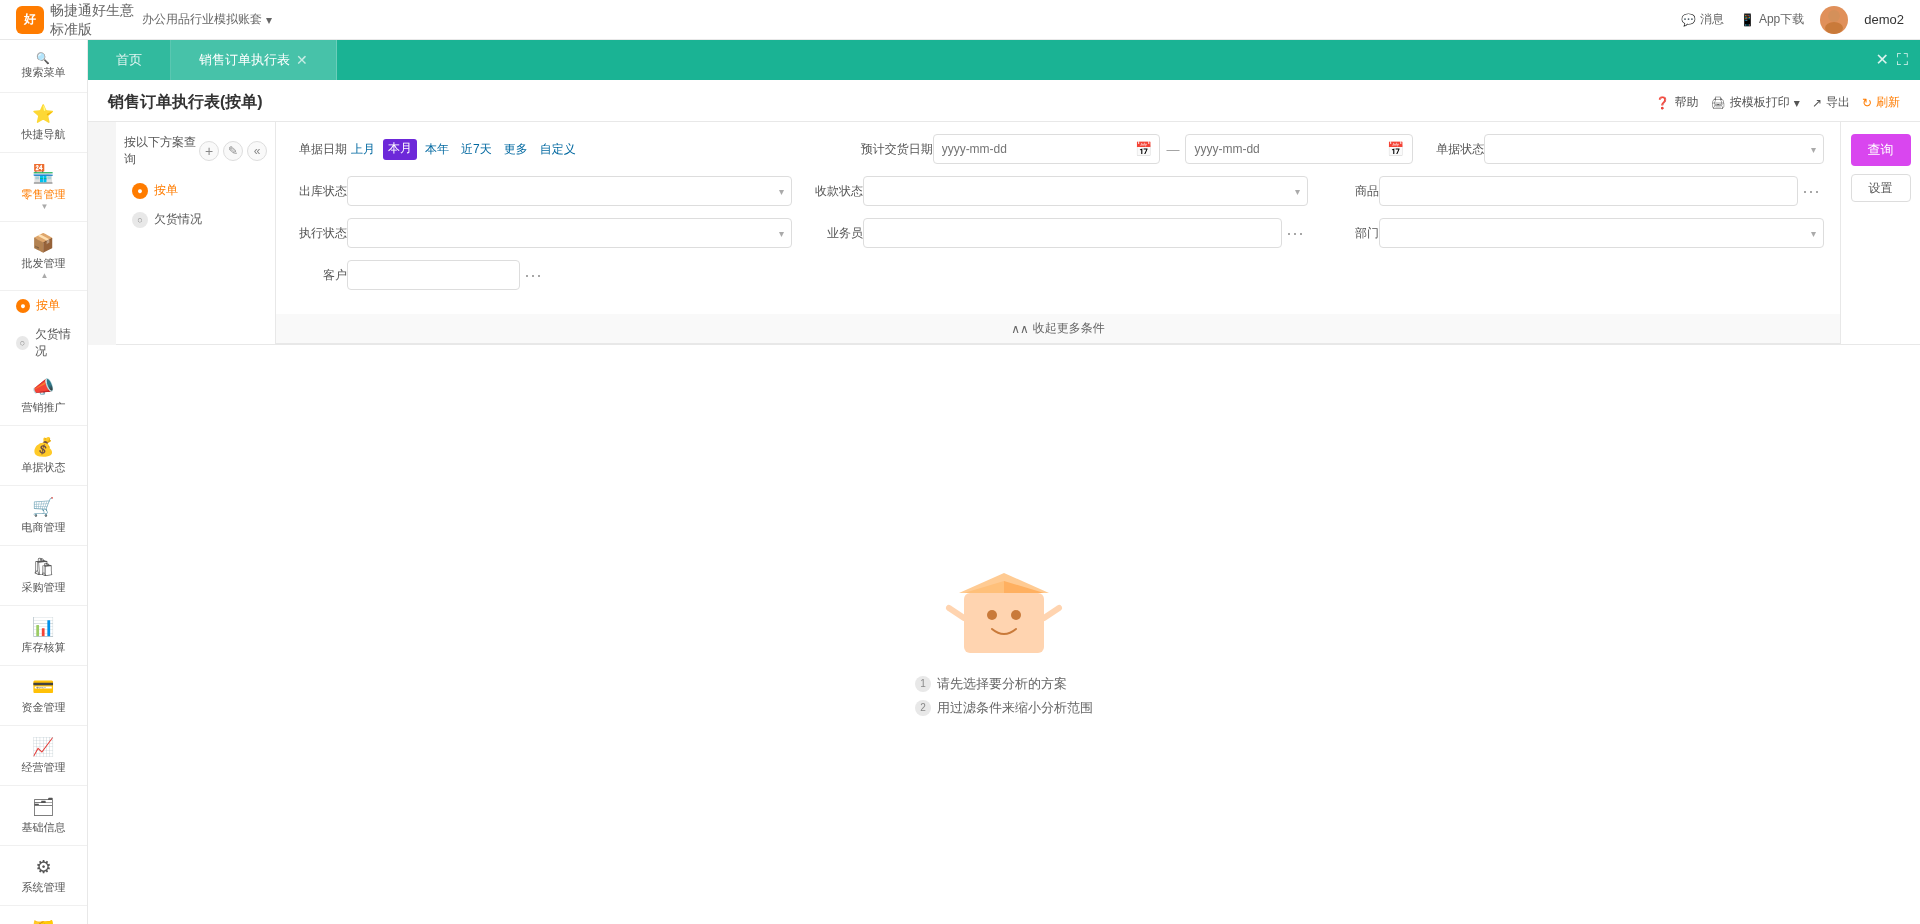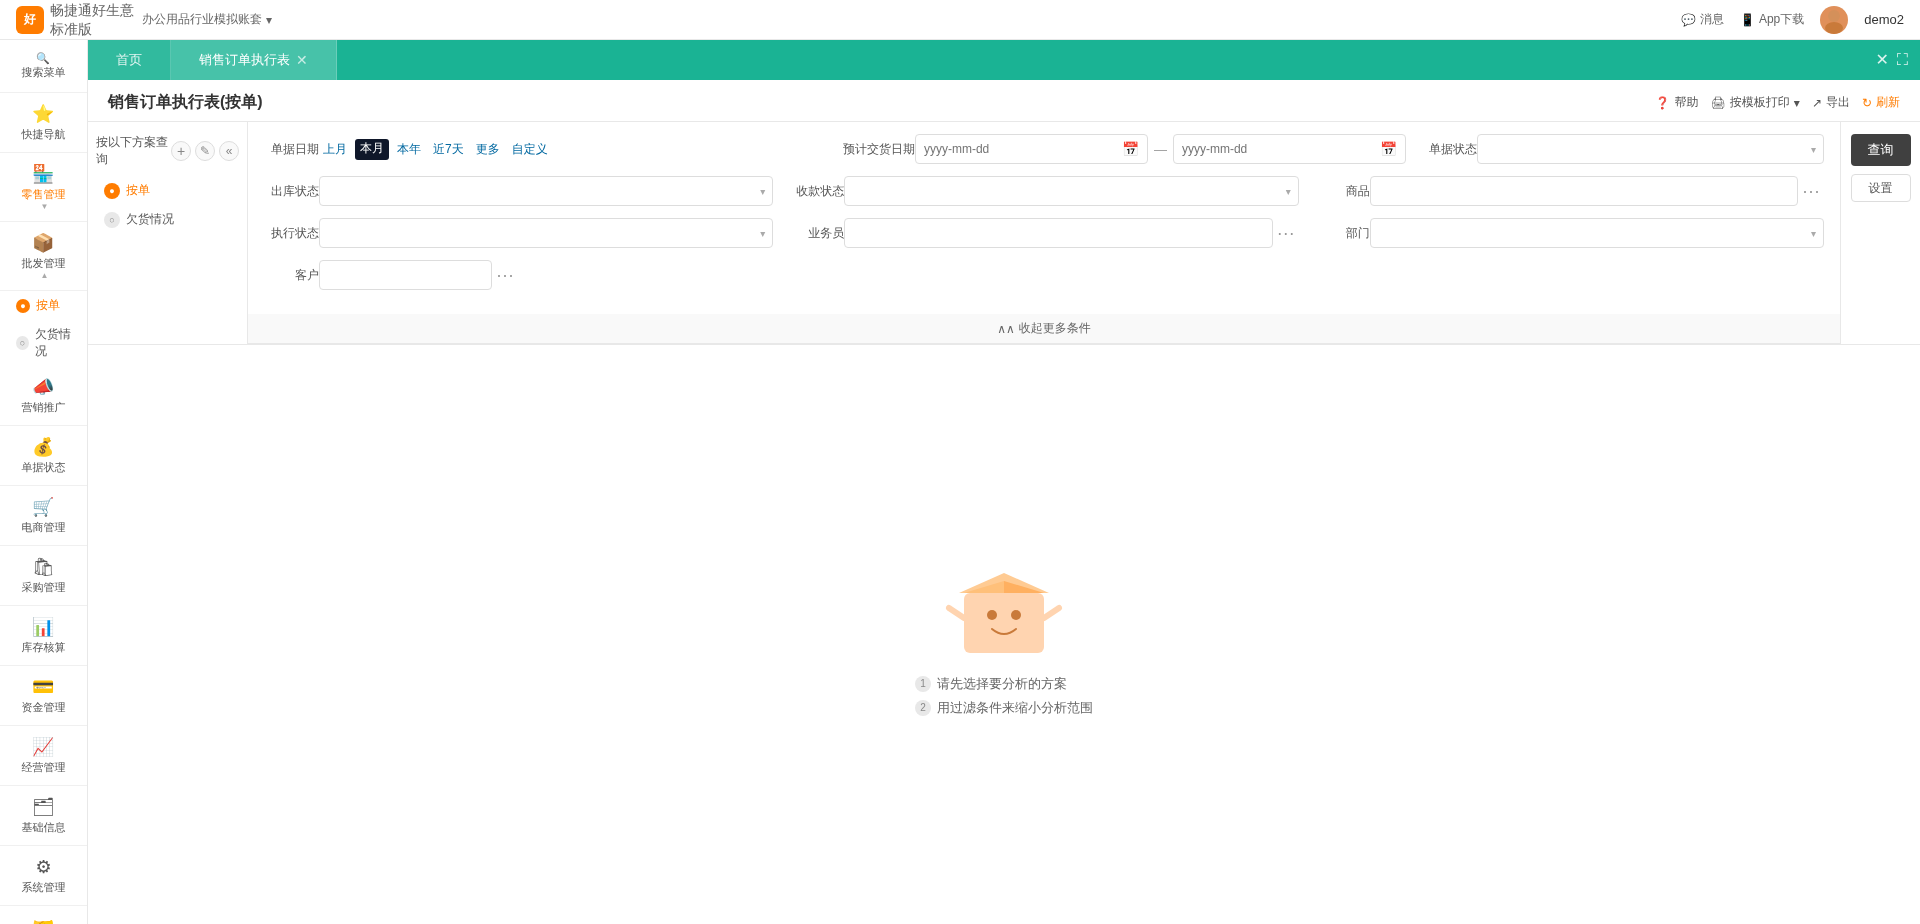--- a/index.html
+++ b/index.html
@@ -110,20 +110,21 @@
     .page-actions { display: flex; align-items: center; gap: 12px; }
     .page-action-btn { display: flex; align-items: center; gap: 4px; font-size: 12px; color: #555; cursor: pointer; }
     .page-action-btn.orange { color: #ff7c00; }
 
     
     .filter-panel {
       display: flex;
       background: #fff;
       border-bottom: 1px solid #e8e8e8;
       flex-shrink: 0;
+      margin-left: 28px;
     }
 
     
     .scheme-sidebar {
       width: 160px;
       border-right: 1px solid #e8e8e8;
       padding: 12px 8px;
       flex-shrink: 0;
     }
     .scheme-header { display: flex; align-items: center; justify-content: space-between; margin-bottom: 8px; }
@@ -193,40 +194,40 @@
       font-size: 12px;
       color: #999;
       outline: none;
       background: #fff;
     }
     .date-icon { position: absolute; right: 8px; top: 50%; transform: translateY(-50%); color: #ff7c00; font-size: 14px; cursor: pointer; }
     .date-separator { color: #999; padding: 0 2px; }
 
     .date-tabs { display: flex; gap: 4px; }
     .date-tab { font-size: 12px; color: #0369a1; cursor: pointer; padding: 2px 4px; border-radius: 3px; }
-    .date-tab.active { background: #0f172a; color: #fff; border-radius: 3px; padding: 1px 5px; }
+    .date-tab.active { background: #6d28d9; color: #fff; border-radius: 3px; padding: 1px 5px; }
     .date-display { font-size: 11px; color: #999; margin-top: 2px; }
 
     .dots-btn { font-size: 18px; color: #999; cursor: pointer; padding: 0 4px; }
 
     
     .filter-action-sidebar {
       width: 80px;
       border-left: 1px solid #e8e8e8;
       padding: 12px 8px;
       display: flex;
       flex-direction: column;
       align-items: center;
       gap: 8px;
       flex-shrink: 0;
     }
     .query-btn {
       width: 60px;
       height: 32px;
-      background: #404040;
+      background: #d946ef;
       color: #fff;
       border: none;
       border-radius: 4px;
       font-size: 13px;
       cursor: pointer;
       display: flex;
       align-items: center;
       justify-content: center;
     }
     .settings-btn {

